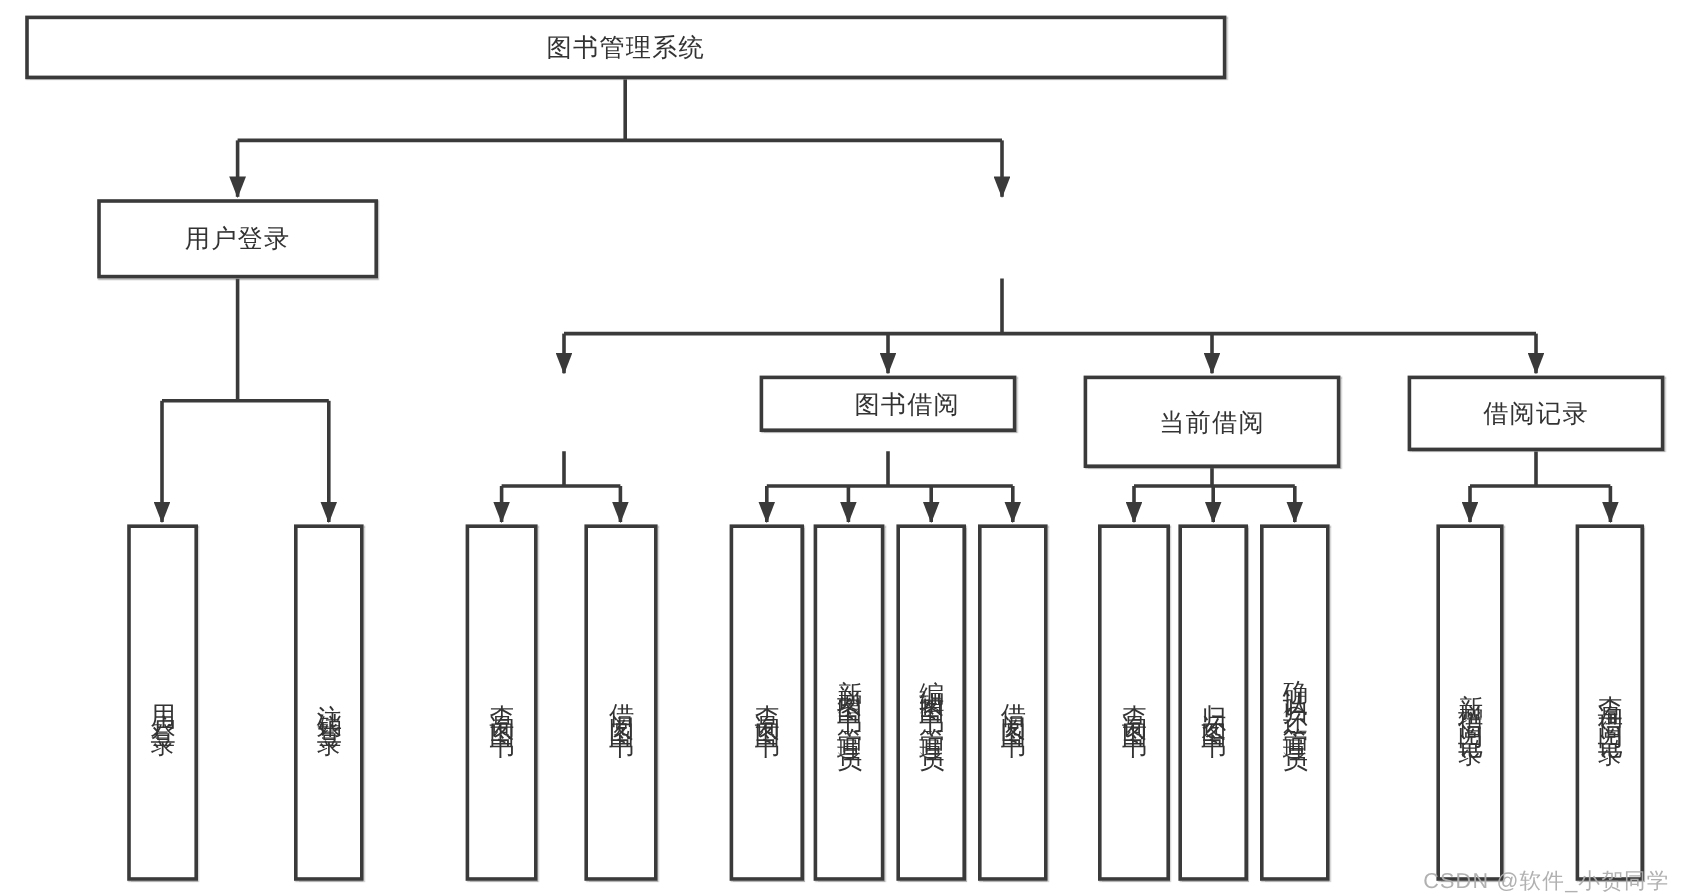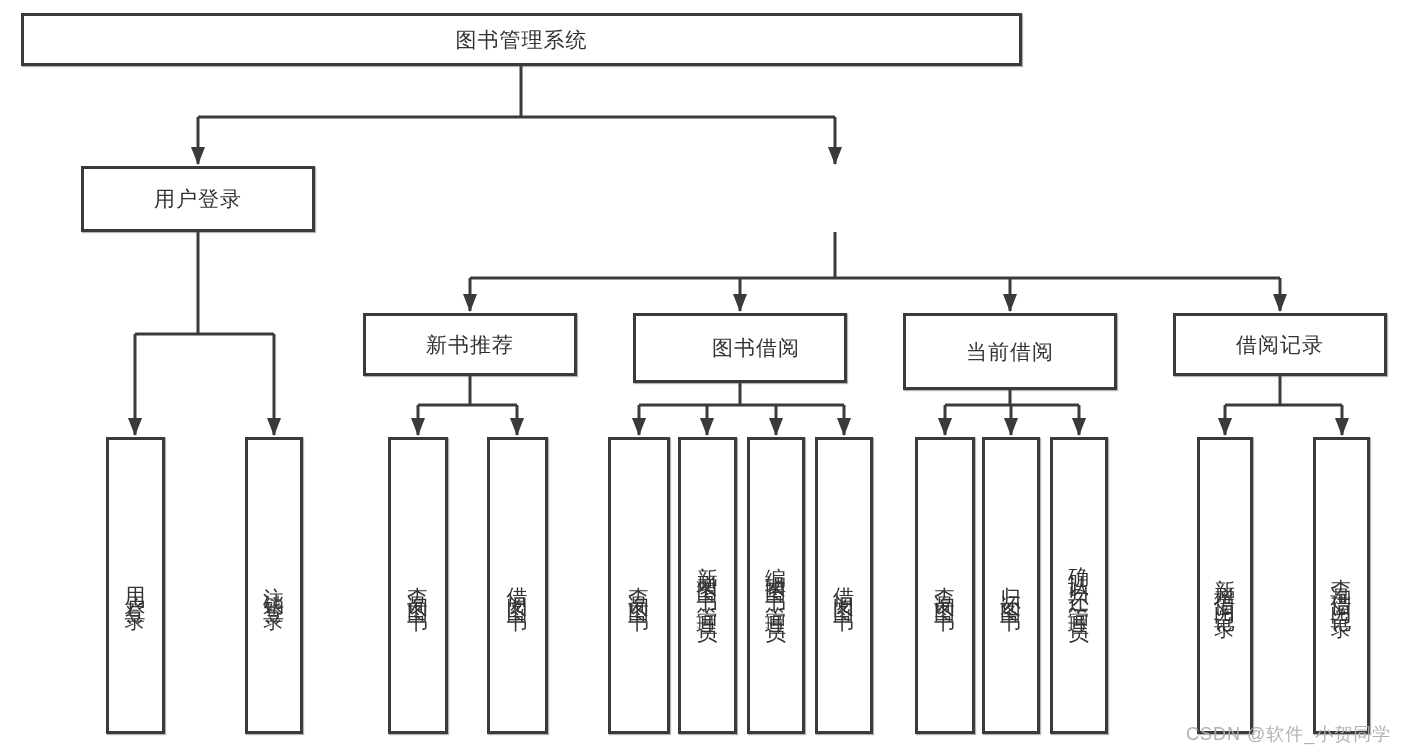--- a/index.html
+++ b/index.html
@@ -97,24 +97,21 @@
   </svg>
 
   <div class="box h" style="left:21px;top:13px;width:1001px;height:53px;">
     <span>图书管理系统</span>
   </div>
 
   <div class="box h" style="left:81px;top:166px;width:234px;height:66px;">
     <span>用户登录</span>
   </div>
 
-  <div class="box h" style="left:363px;top:313px;width:214px;height:63px;">
-    <span>新书推荐</span>
-  </div>
-  <div class="box h" style="left:633px;top:313px;width:214px;height:70px;padding-left:32px;">
+  <div class="box h" style="left:633px;top:313px;width:214px;height:47px;padding-left:32px;">
     <span>图书借阅</span>
   </div>
   <div class="box h" style="left:903px;top:313px;width:214px;height:77px;">
     <span>当前借阅</span>
   </div>
   <div class="box h" style="left:1173px;top:313px;width:214px;height:63px;">
     <span>借阅记录</span>
   </div>
 
   <div class="box v" style="left:106px;top:437px;width:59px;height:297px;">

